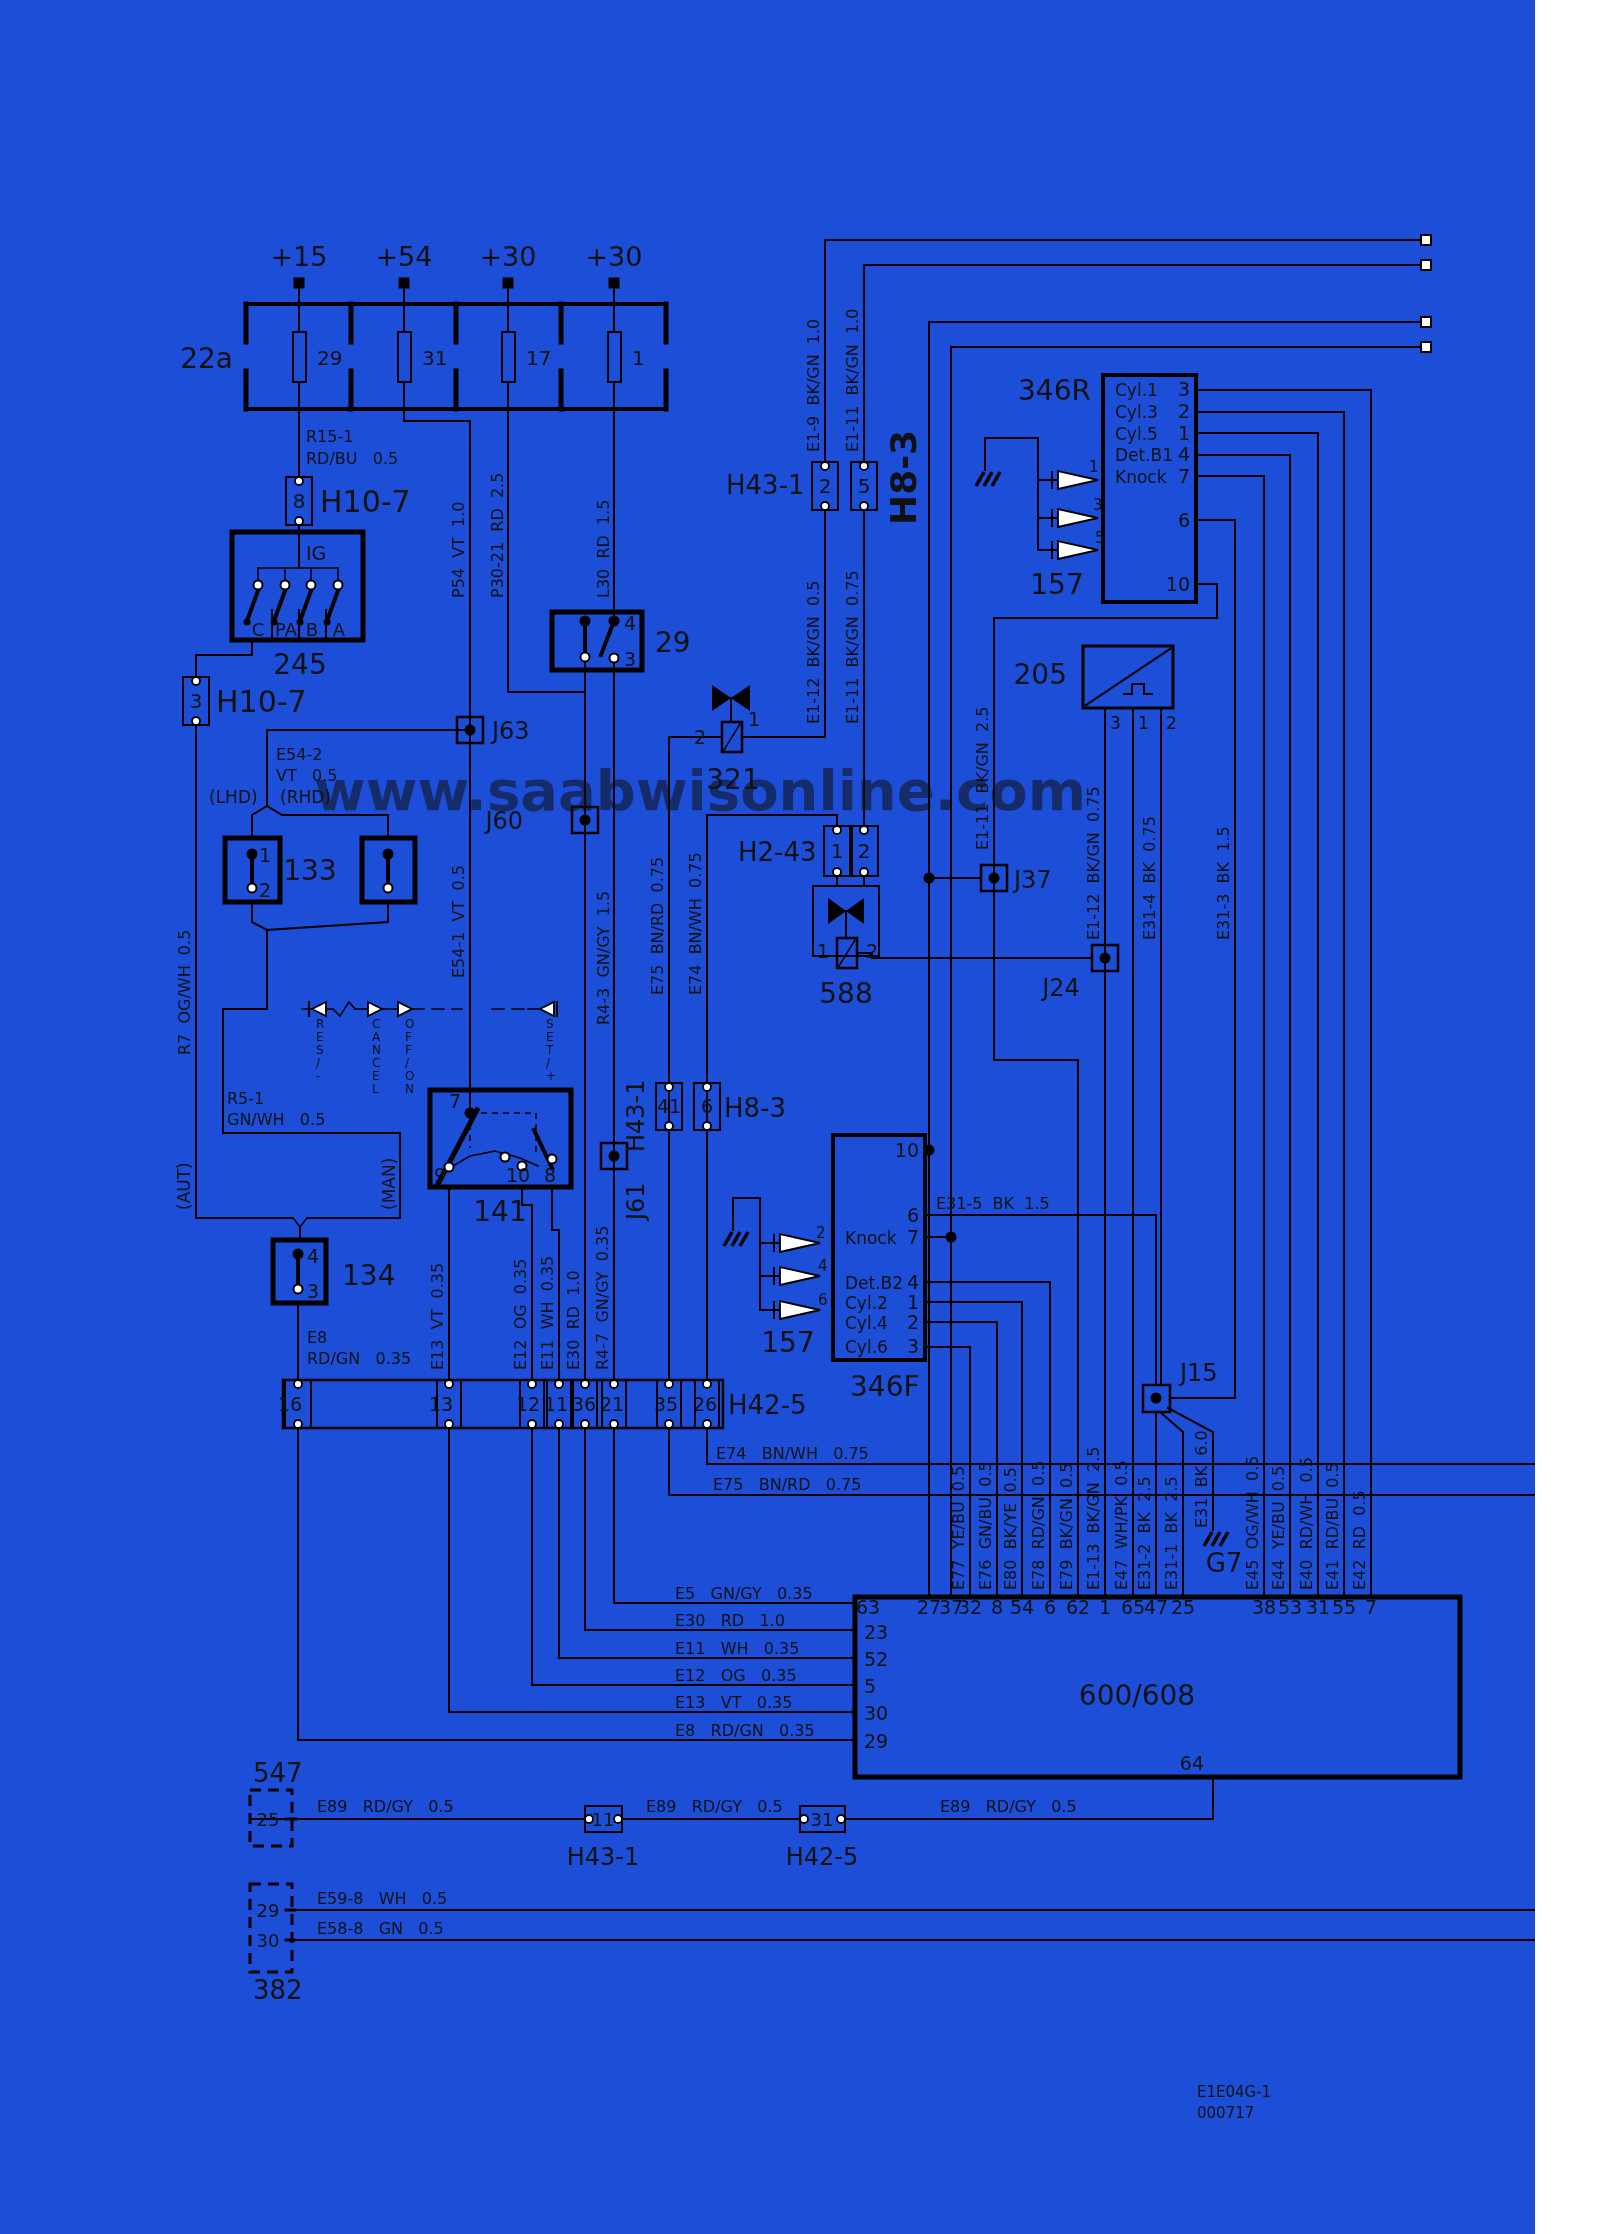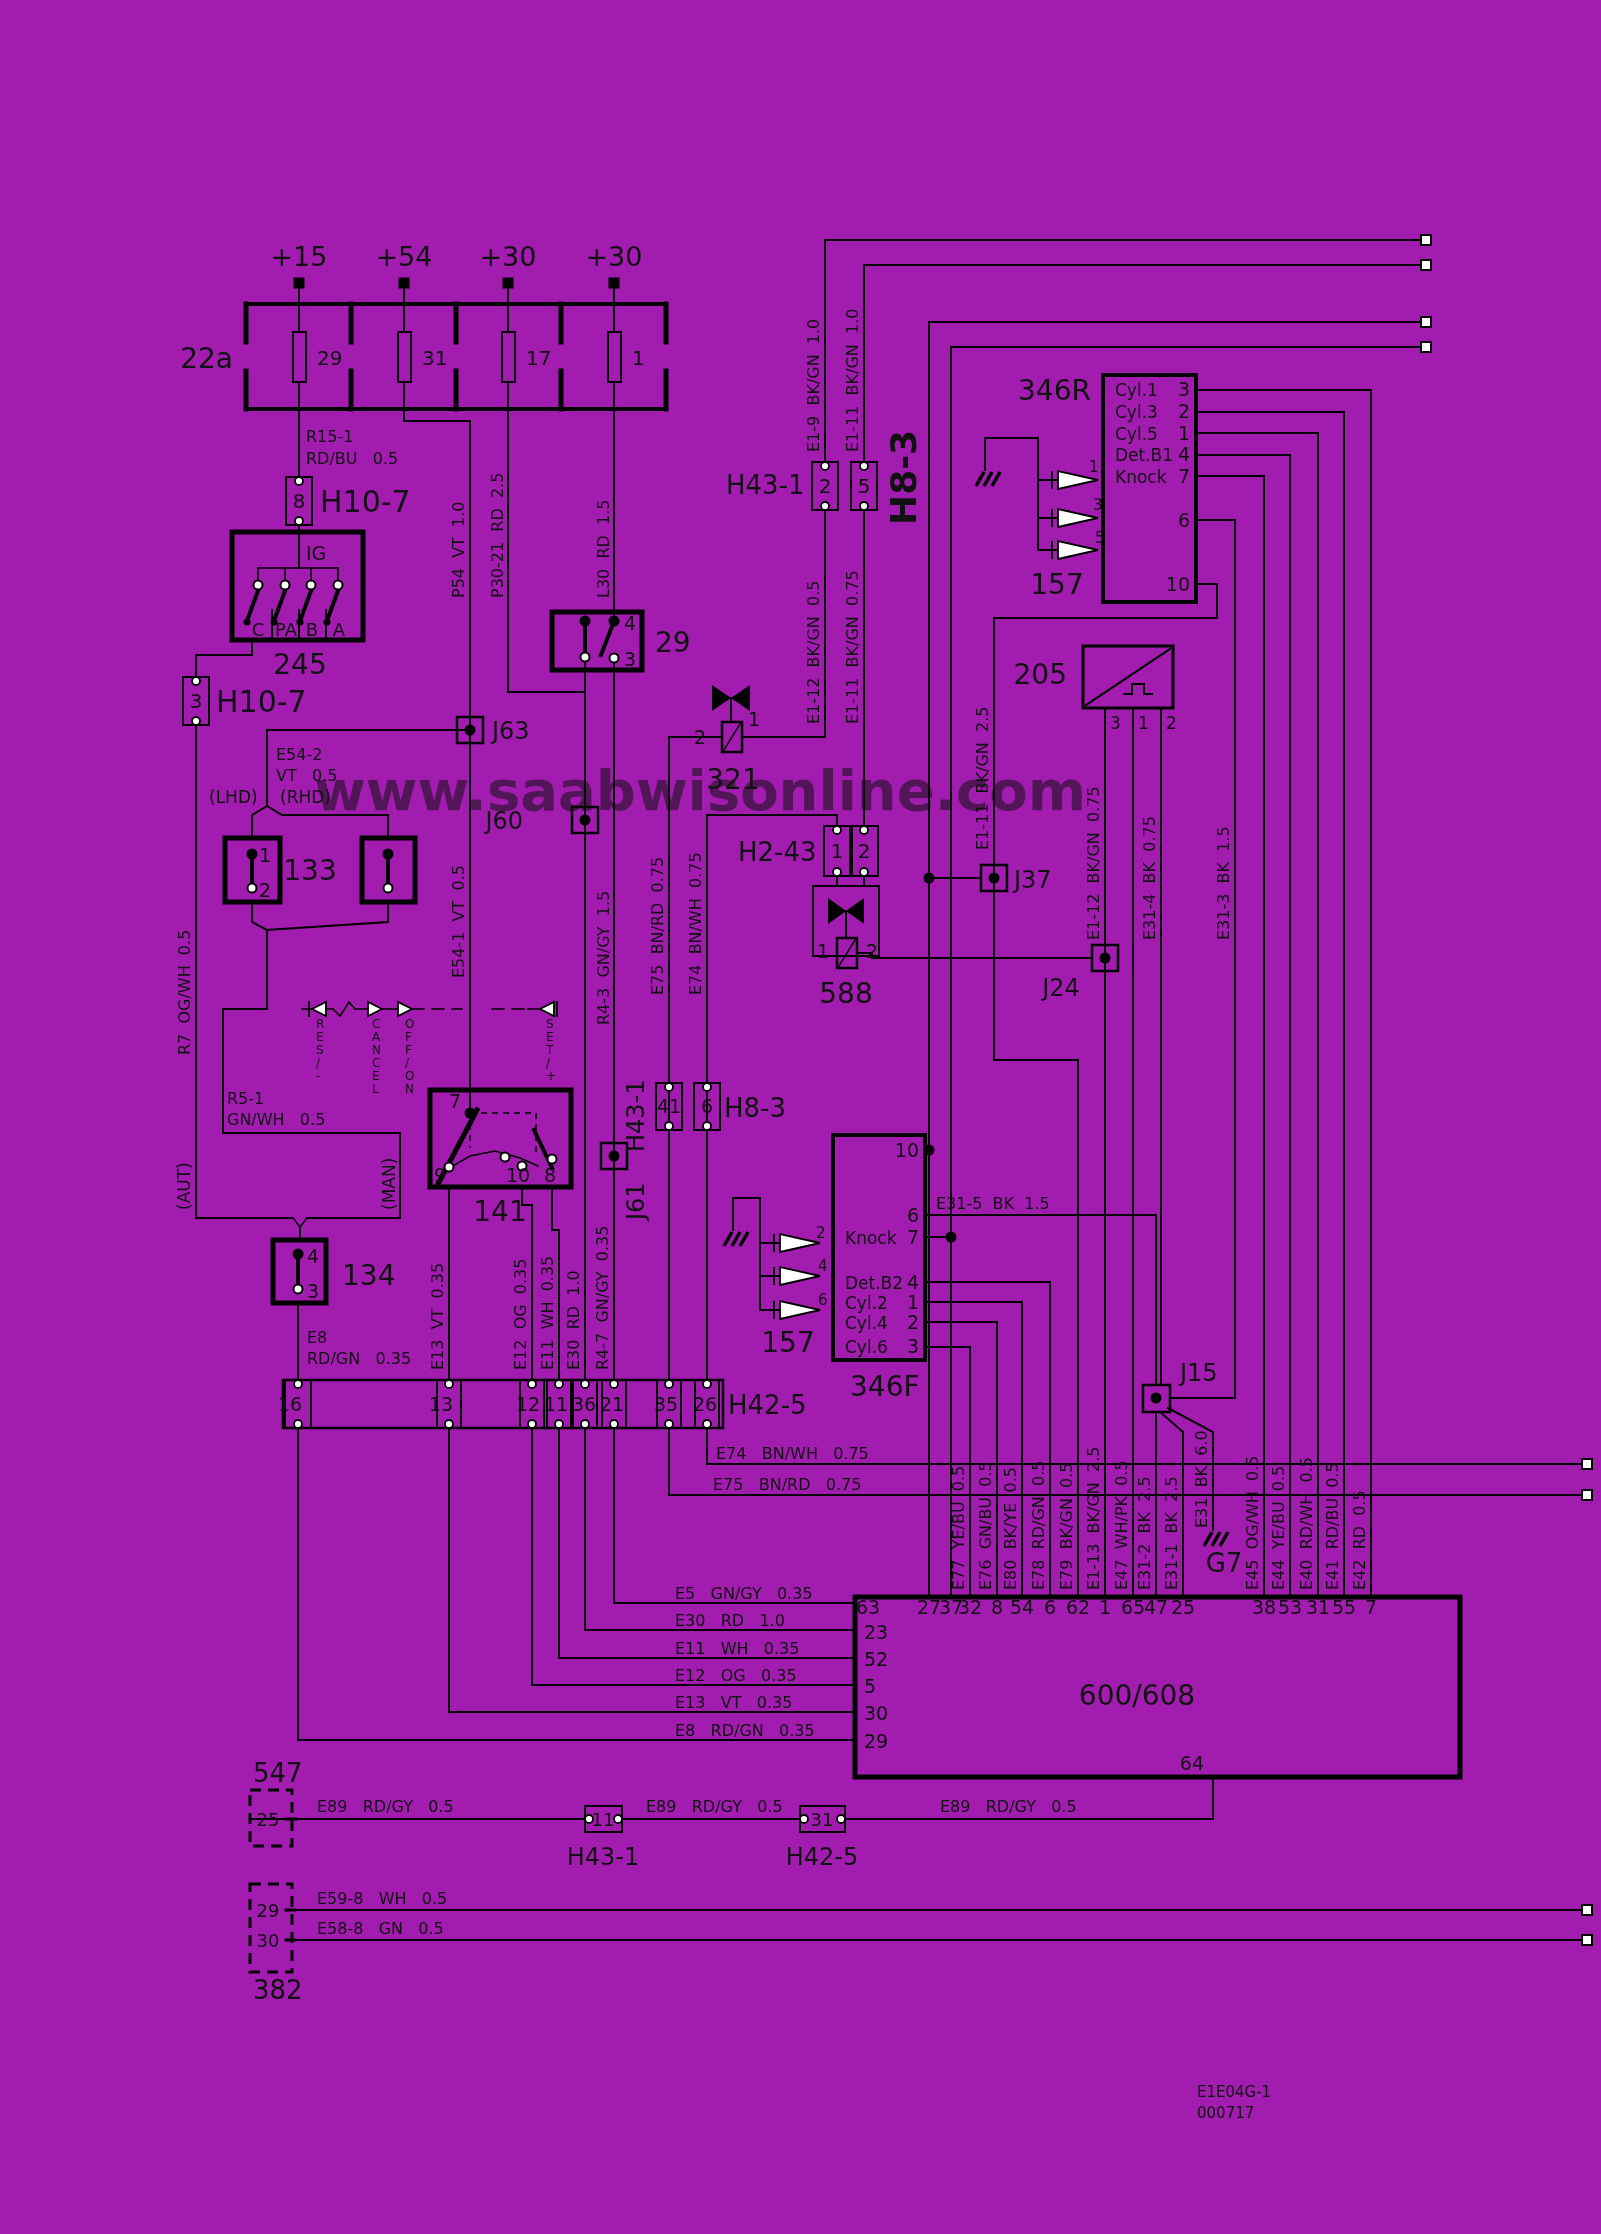--- a/index.html
+++ b/index.html
@@ -1,16 +1,16 @@
 <!DOCTYPE html>
 <html><head>
 <meta charset="utf-8">
 <style>
   html,body{margin:0;padding:0;background:#ffffff;}
-  #page{position:relative;width:1601px;height:2234px;background:#a21caf;overflow:hidden;}
+  #page{position:relative;width:1487px;height:2234px;background:#1d4ed8;overflow:hidden;padding-left:48px;}
   svg{position:absolute;left:0;top:0;}
   svg text{font-family:"DejaVu Sans","Liberation Sans",sans-serif;fill:#111;}
 </style>
 </head>
 <body>
 <div id="page">
 <svg id="diagram" width="1601" height="2234" viewBox="0 0 1601 2234" xmlns="http://www.w3.org/2000/svg">
       <polyline points="246,304 666,304" fill="none" stroke="#000" stroke-width="4" stroke-linecap="square" stroke-linejoin="miter"></polyline>
       <polyline points="246,409 666,409" fill="none" stroke="#000" stroke-width="4" stroke-linecap="square" stroke-linejoin="miter"></polyline>
       <polyline points="246,304 246,342" fill="none" stroke="#000" stroke-width="5" stroke-linecap="square" stroke-linejoin="miter"></polyline>

